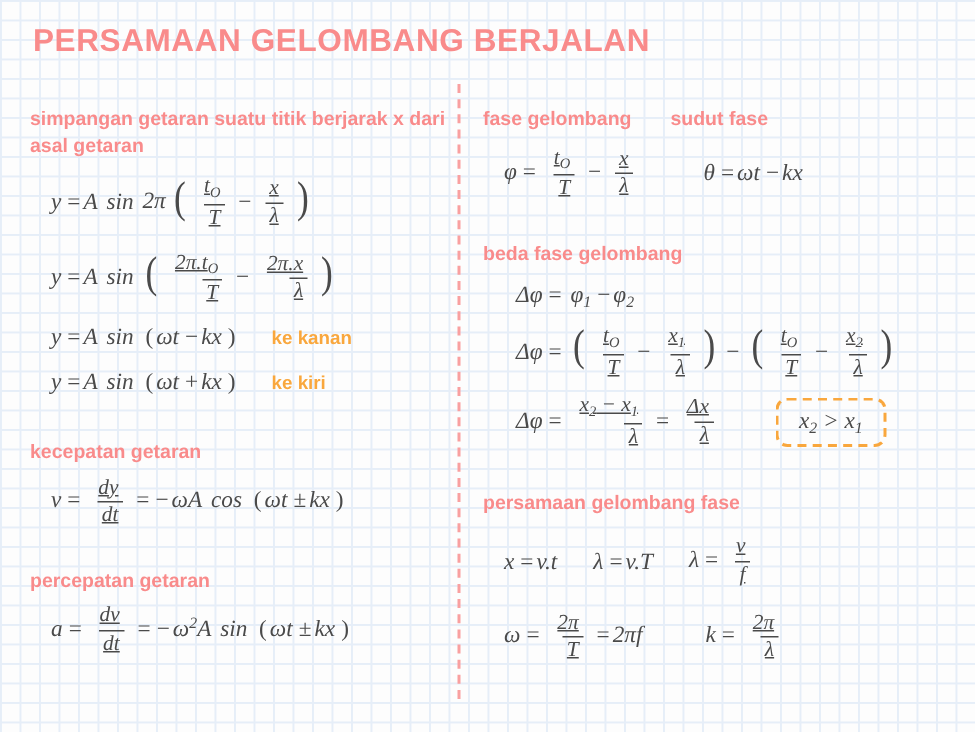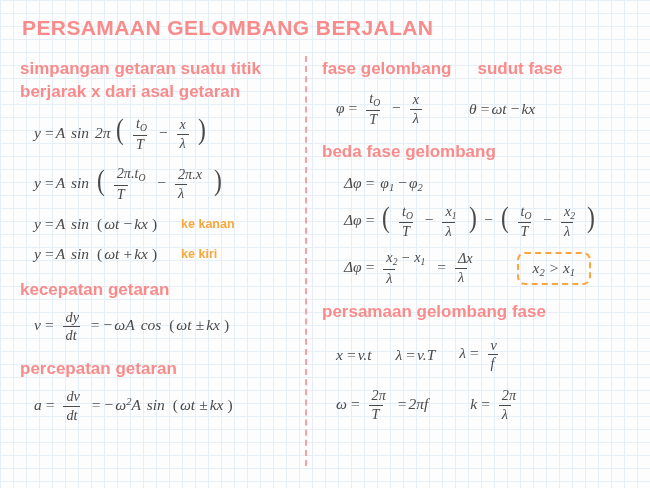--- a/index.html
+++ b/index.html
@@ -49,24 +49,24 @@
     width: 280px;
   }
   .col-right {
     position: absolute;
     left: 322px;
     top: 58px;
     width: 318px;
   }
   .heading {
     color: #f98b8b;
-    font-size: 17px;
+    font-size: 13px;
     font-weight: bold;
     line-height: 1.35;
-    margin: 0 0 4px 0;
+    margin: 12px 0 4px 0;
   }
   .heading-row {
     display: flex;
     gap: 26px;
     align-items: flex-end;
   }
   .eq {
     color: #4a4a4a;
     font-family: "Liberation Serif", serif;
     font-style: italic;
@@ -83,24 +83,25 @@
     color: #f9a73d;
     font-family: "Liberation Sans", sans-serif;
     font-style: normal;
     font-weight: bold;
     font-size: 12.5px;
   }
   
   .frac {
     display: inline-flex;
     flex-direction: column;
-    align-items: flex-start;
+    align-items: flex-end;
     vertical-align: middle;
     margin: 0 3px;
     font-style: italic;
+    text-decoration: underline;
   }
   .frac .num {
     padding: 0 3px 1px 3px;
     line-height: 1.1;
     font-size: 0.92em;
   }
   .frac .den {
     padding: 1px 3px 0 3px;
     border-top: 1.2px solid #4a4a4a;
     line-height: 1.1;

